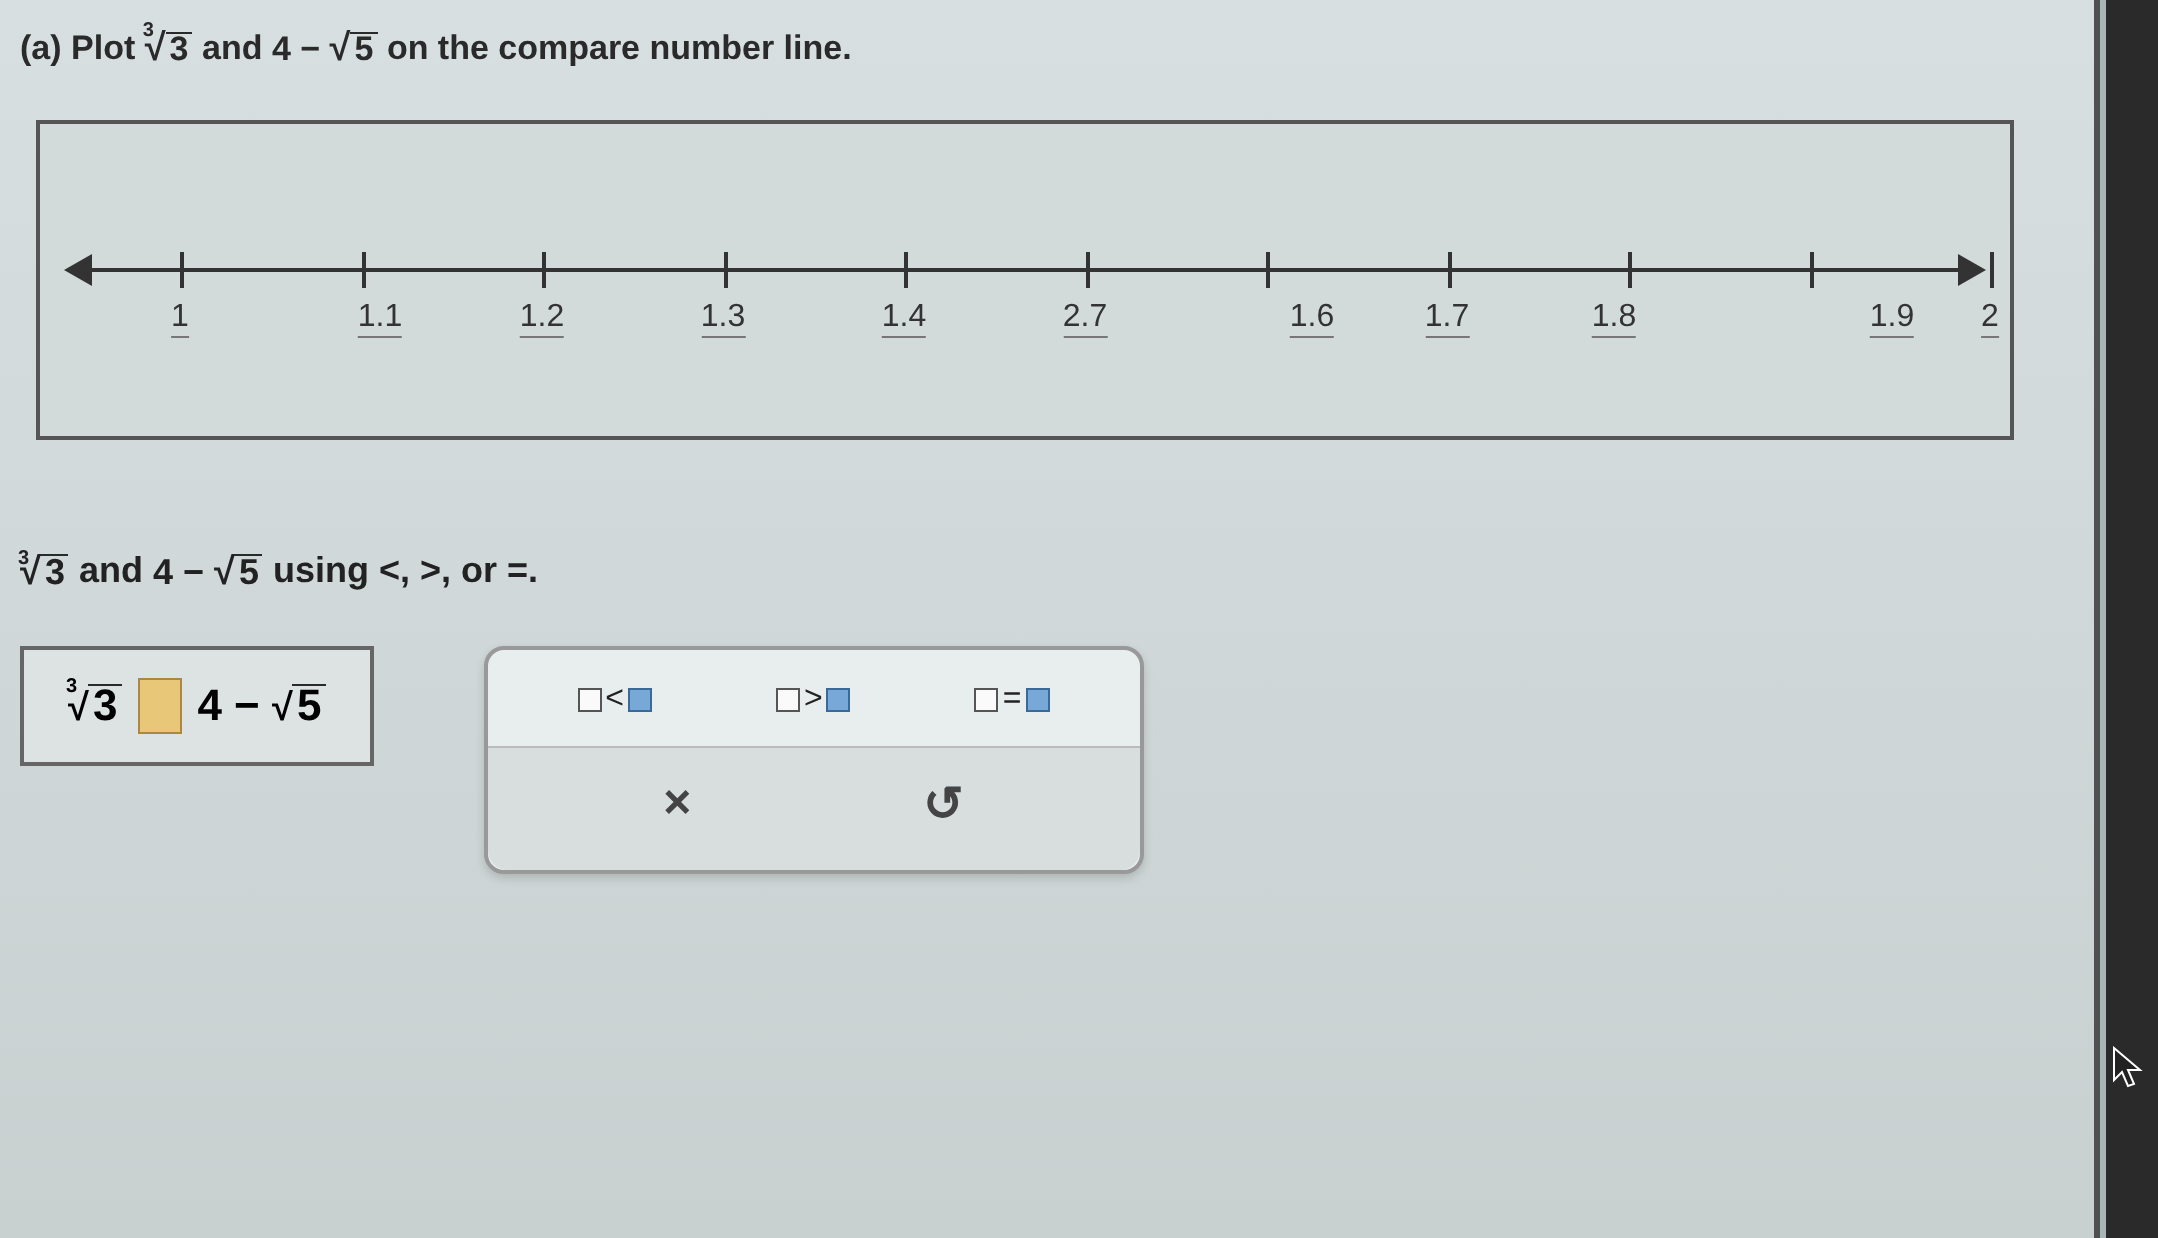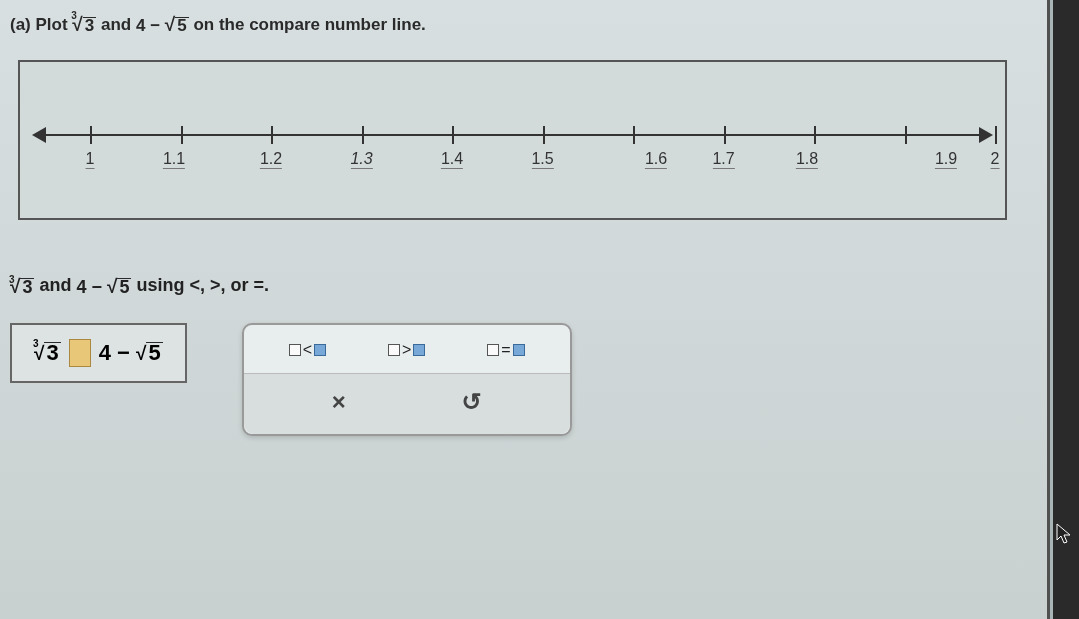--- a/index.html
+++ b/index.html
@@ -173,29 +173,29 @@
   </div>
 
   <div class="number-line-box">
     <div class="arrow-left"></div>
     <div class="number-line"></div>
     <div class="arrow-right"></div>
     <div id="ticks-container">
         <div class="tick" style="left: 70px;"></div>
         <div class="tick-label" style="left: 70px;">1</div>
         <div class="tick" style="left: 160.5px;"></div>
-        <div class="tick-label" style="left: 154px;">1.1</div>
+        <div class="tick-label" style="left: 170px;">1.1</div>
         <div class="tick" style="left: 251px;"></div>
         <div class="tick-label" style="left: 251px;">1.2</div>
         <div class="tick" style="left: 341.5px;"></div>
-        <div class="tick-label" style="left: 341.5px; font-style: italic;">1.3</div>
+        <div class="tick-label" style="left: 341.5px;">1.3</div>
         <div class="tick" style="left: 432px;"></div>
         <div class="tick-label" style="left: 432px;">1.4</div>
         <div class="tick" style="left: 522.5px;"></div>
-        <div class="tick-label" style="left: 522.5px;">1.5</div>
+        <div class="tick-label" style="left: 522.5px;">2.7</div>
         <div class="tick" style="left: 613px;"></div>
         <div class="tick-label" style="left: 636px;">1.6</div>
         <div class="tick" style="left: 703.5px;"></div>
         <div class="tick-label" style="left: 703.5px;">1.7</div>
         <div class="tick" style="left: 794px;"></div>
         <div class="tick-label" style="left: 787px; text-align: right;">1.8</div>
         <div class="tick" style="left: 884.5px;"></div>
         <div class="tick-label" style="left: 926px;">1.9</div>
         <div class="tick" style="left: 975px;"></div>
         <div class="tick-label" style="left: 975px;">2</div>

